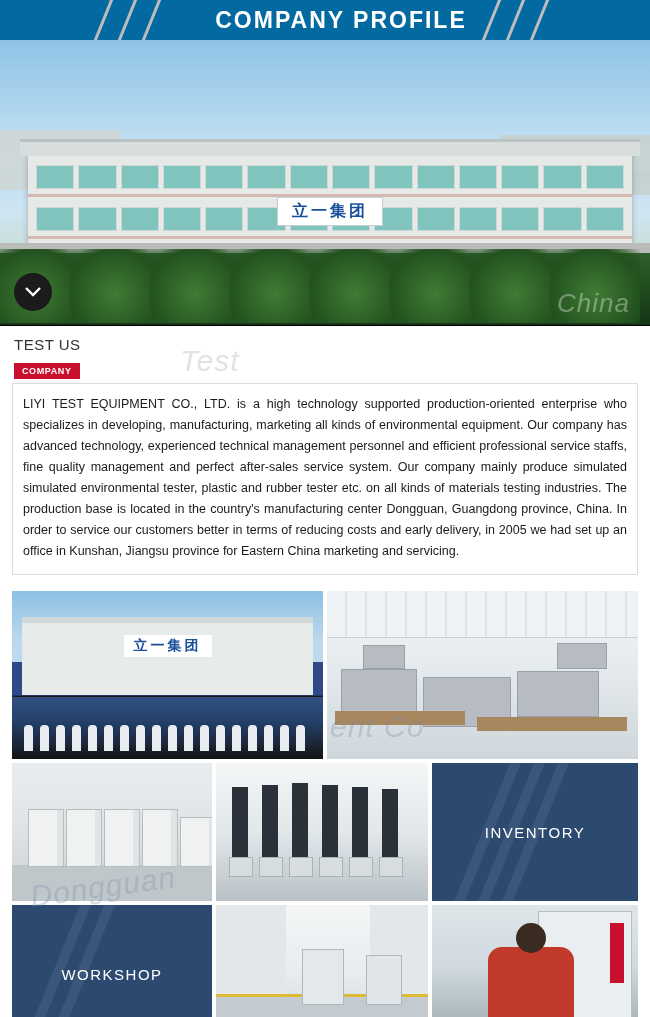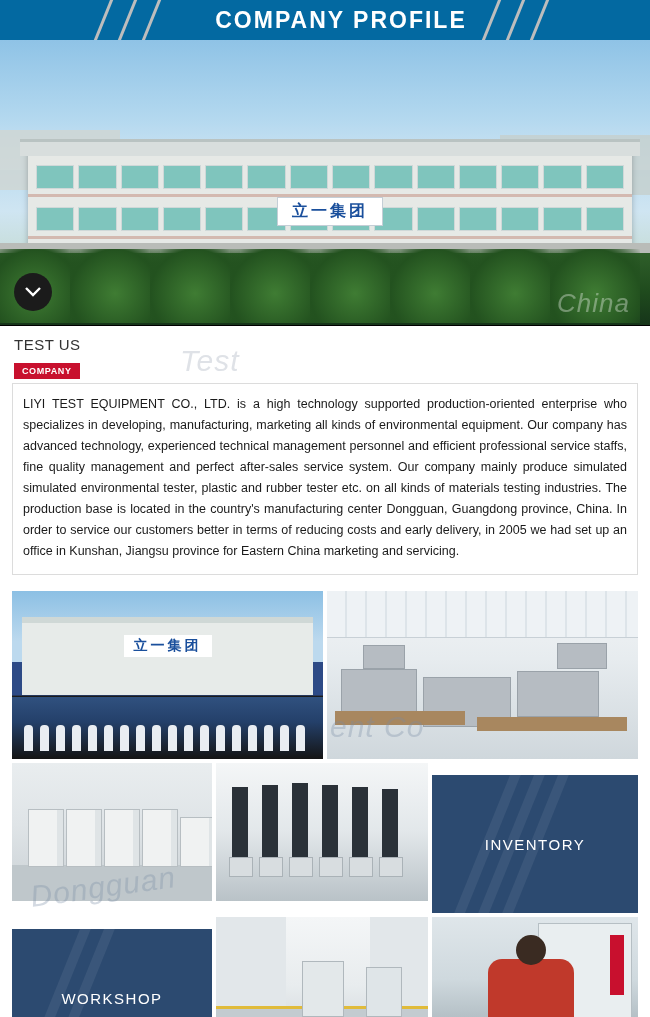--- a/index.html
+++ b/index.html
@@ -284,21 +284,20 @@
     left: 0; right: 0; top: 0; bottom: 0;
     display: flex;
     align-items: center;
     justify-content: center;
     color: #ffffff;
     font-size: 15px;
     letter-spacing: 1.5px;
   }
   .panel-blue {
     background: #2c4a70;
-    margin-top: 12px;
   }
   .panel-blue .diag {
     position: absolute;
     top: -20px;
     width: 10px;
     height: 230px;
     background: rgba(255,255,255,.07);
     transform: rotate(22deg);
   }
 

